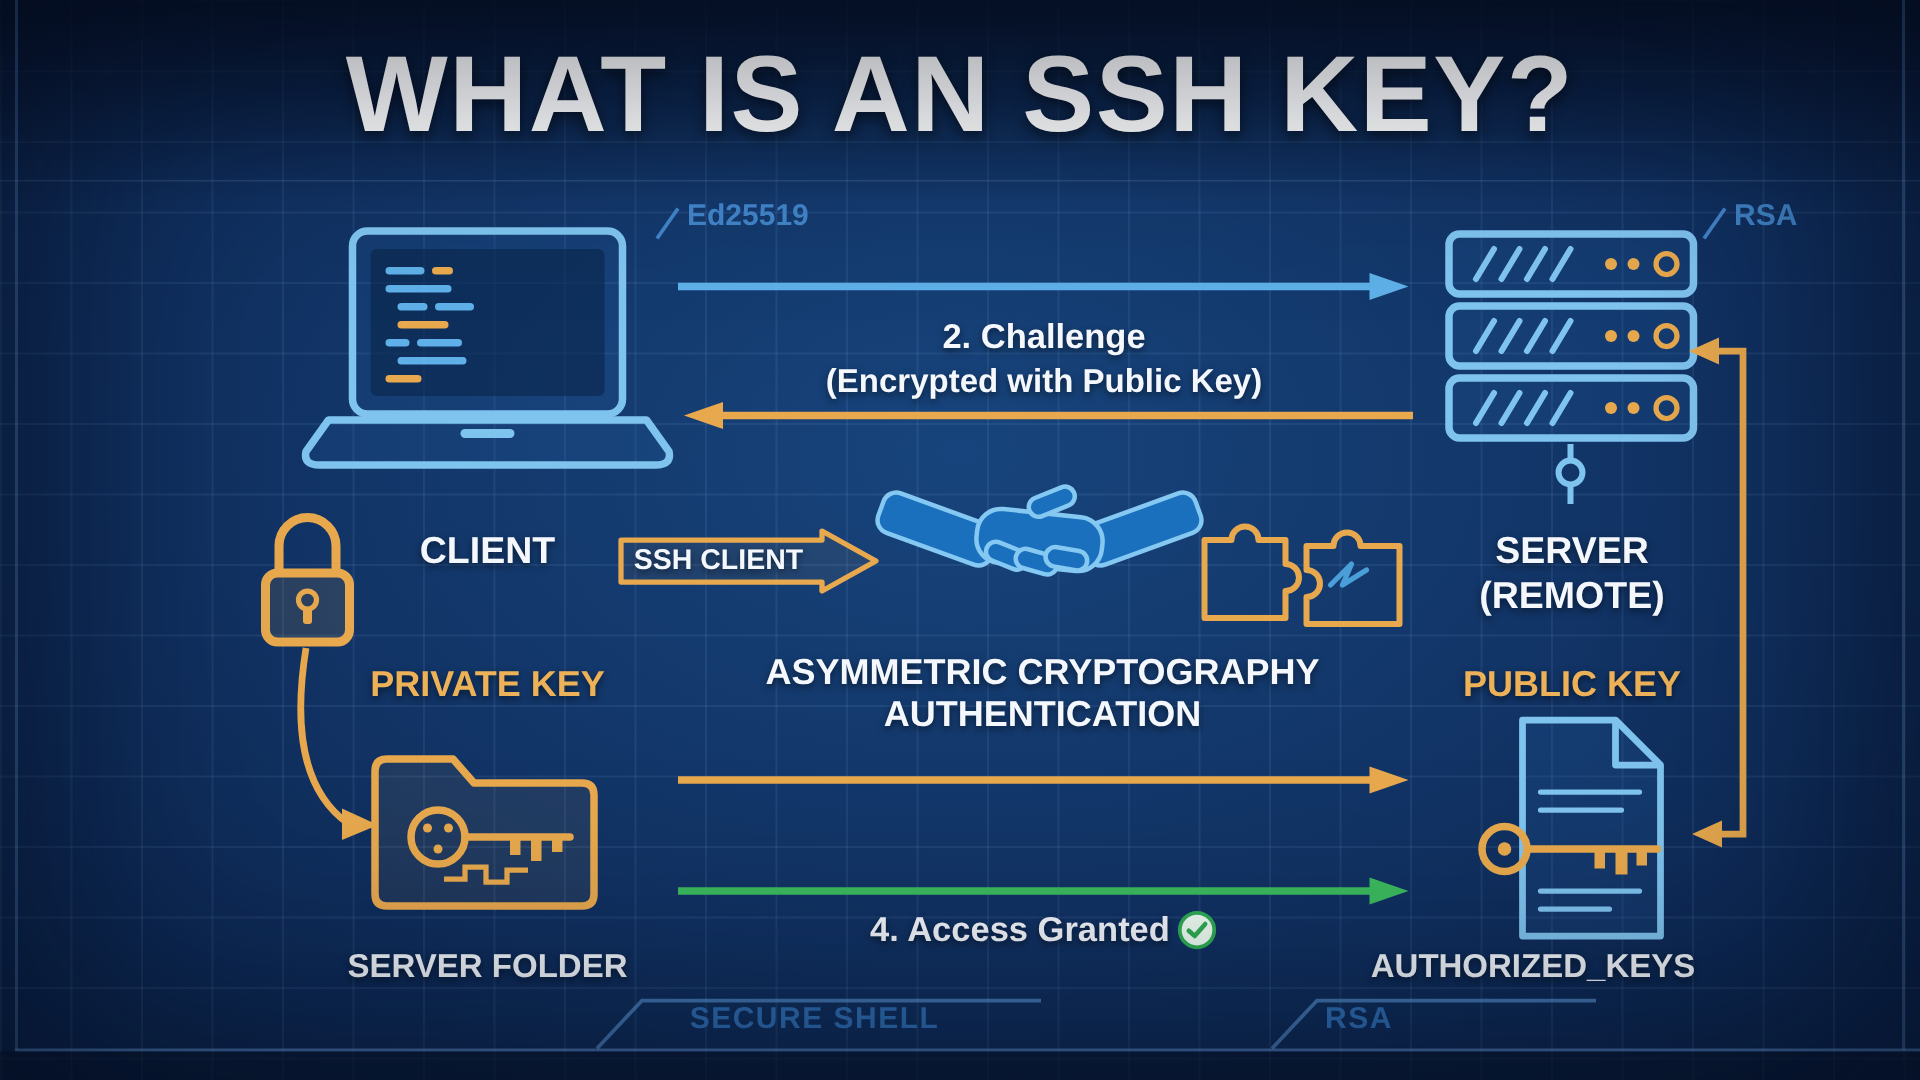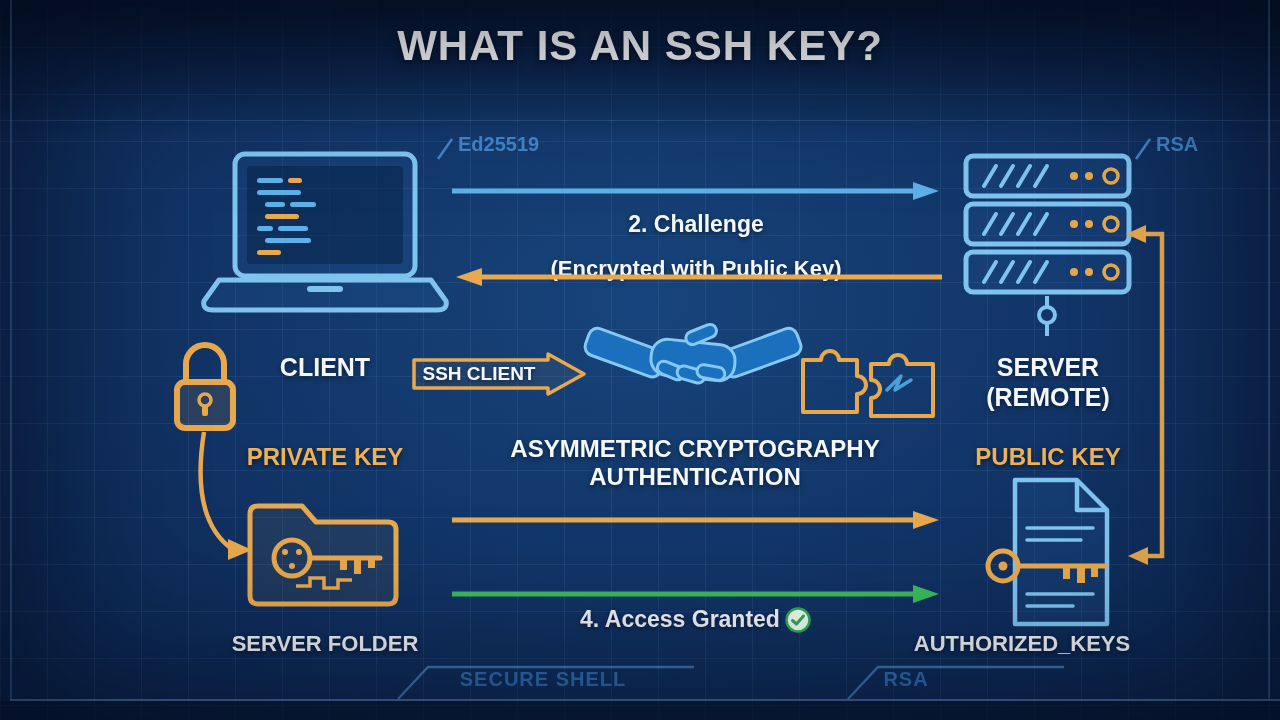--- a/index.html
+++ b/index.html
@@ -19,24 +19,24 @@
     background:linear-gradient(180deg, rgba(4,12,30,0.82) 0%, rgba(4,12,30,0) 100%);}
   .stage::after{content:"";position:absolute;inset:0;pointer-events:none;z-index:40;
     box-shadow:inset 0 0 150px 35px rgba(3,10,25,0.55);}
   .abs{position:absolute;}
   .lbl{font-weight:bold;color:#f4f8fd;text-align:center;line-height:1.18;
        text-shadow:0 2px 5px rgba(0,0,0,0.5);}
   .orange{color:#edb258;}
   .note{color:#4285ca;font-weight:bold;}
   .footnote{color:#3070b8;font-weight:bold;letter-spacing:1px;}
   .title{left:0;top:22px;width:1280px;text-align:center;color:#ffffff;font-weight:800;
-         font-size:42px;letter-spacing:1px;text-shadow:0 3px 9px rgba(0,0,0,0.6);}
+         font-size:72px;letter-spacing:1px;text-shadow:0 3px 9px rgba(0,0,0,0.6);}
   .step{width:488px;text-align:center;}
   .step .l1{font-size:23px;}
-  .step .l2{font-size:22px;margin-top:18px;}
+  .step .l2{font-size:22px;margin-top:3px;}
   .hline{background:rgba(110,165,230,0.55);height:2px;}
   .vline{background:rgba(110,165,230,0.35);width:2px;}
   .step4row{display:flex;align-items:flex-start;justify-content:center;gap:4px;}
   svg{display:block;overflow:visible;}
 </style>
 </head>
 <body>
 
 <div class="stage">
   <div class="grid"></div>

